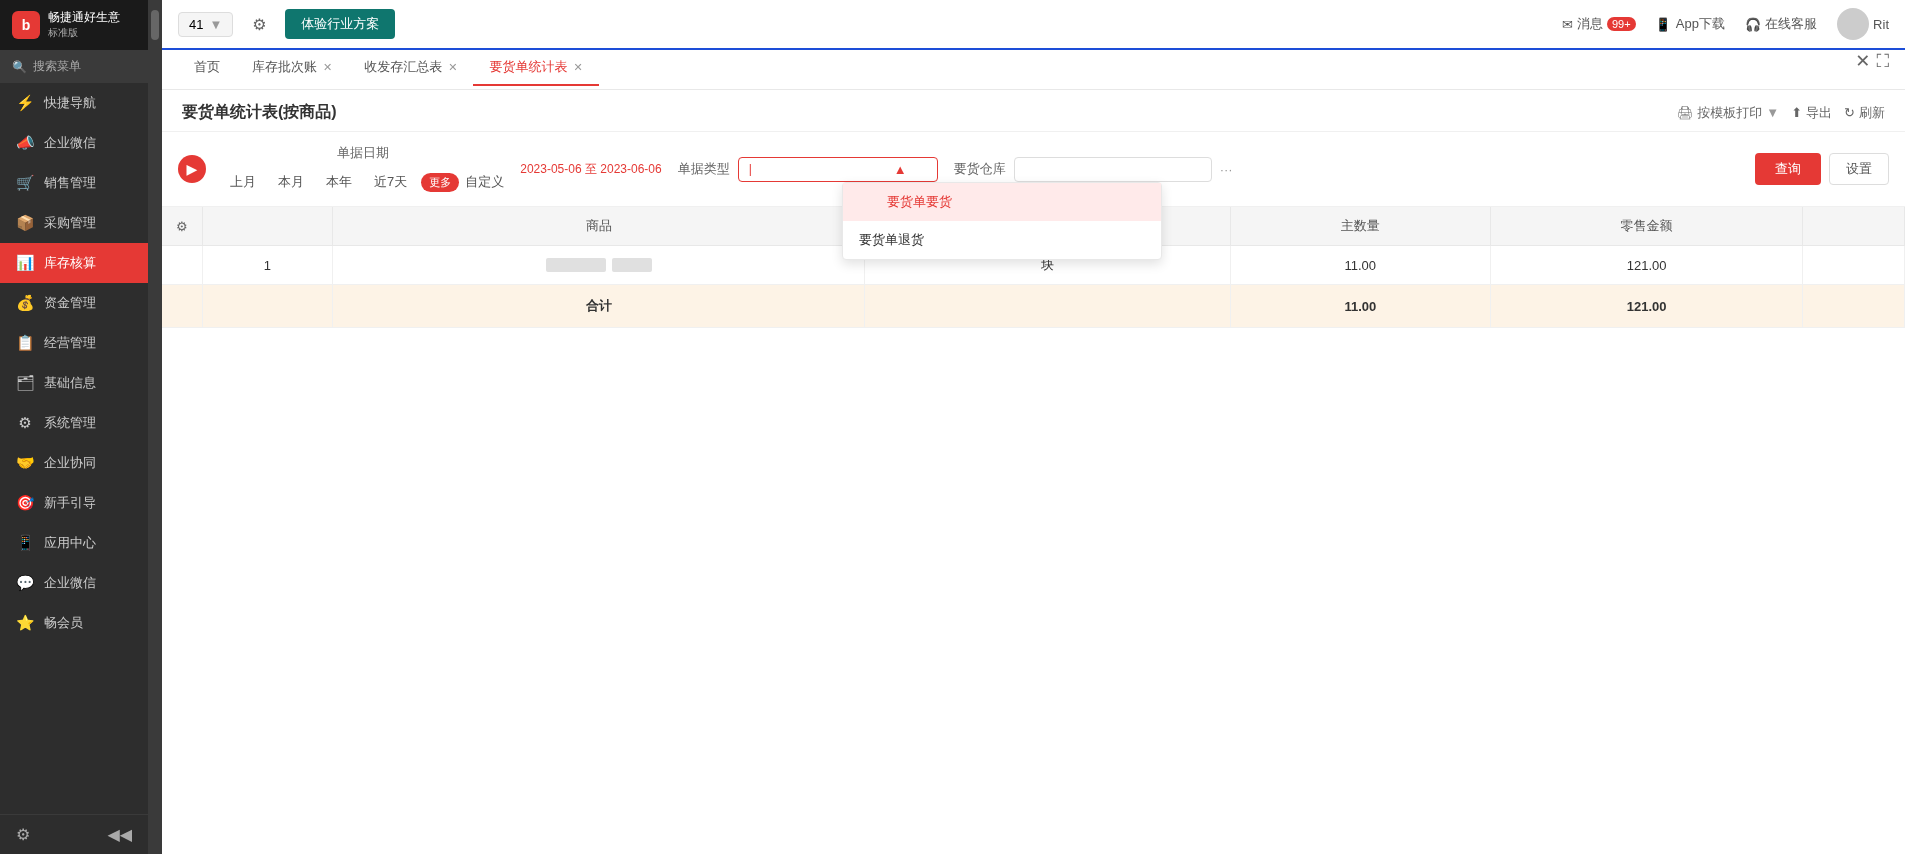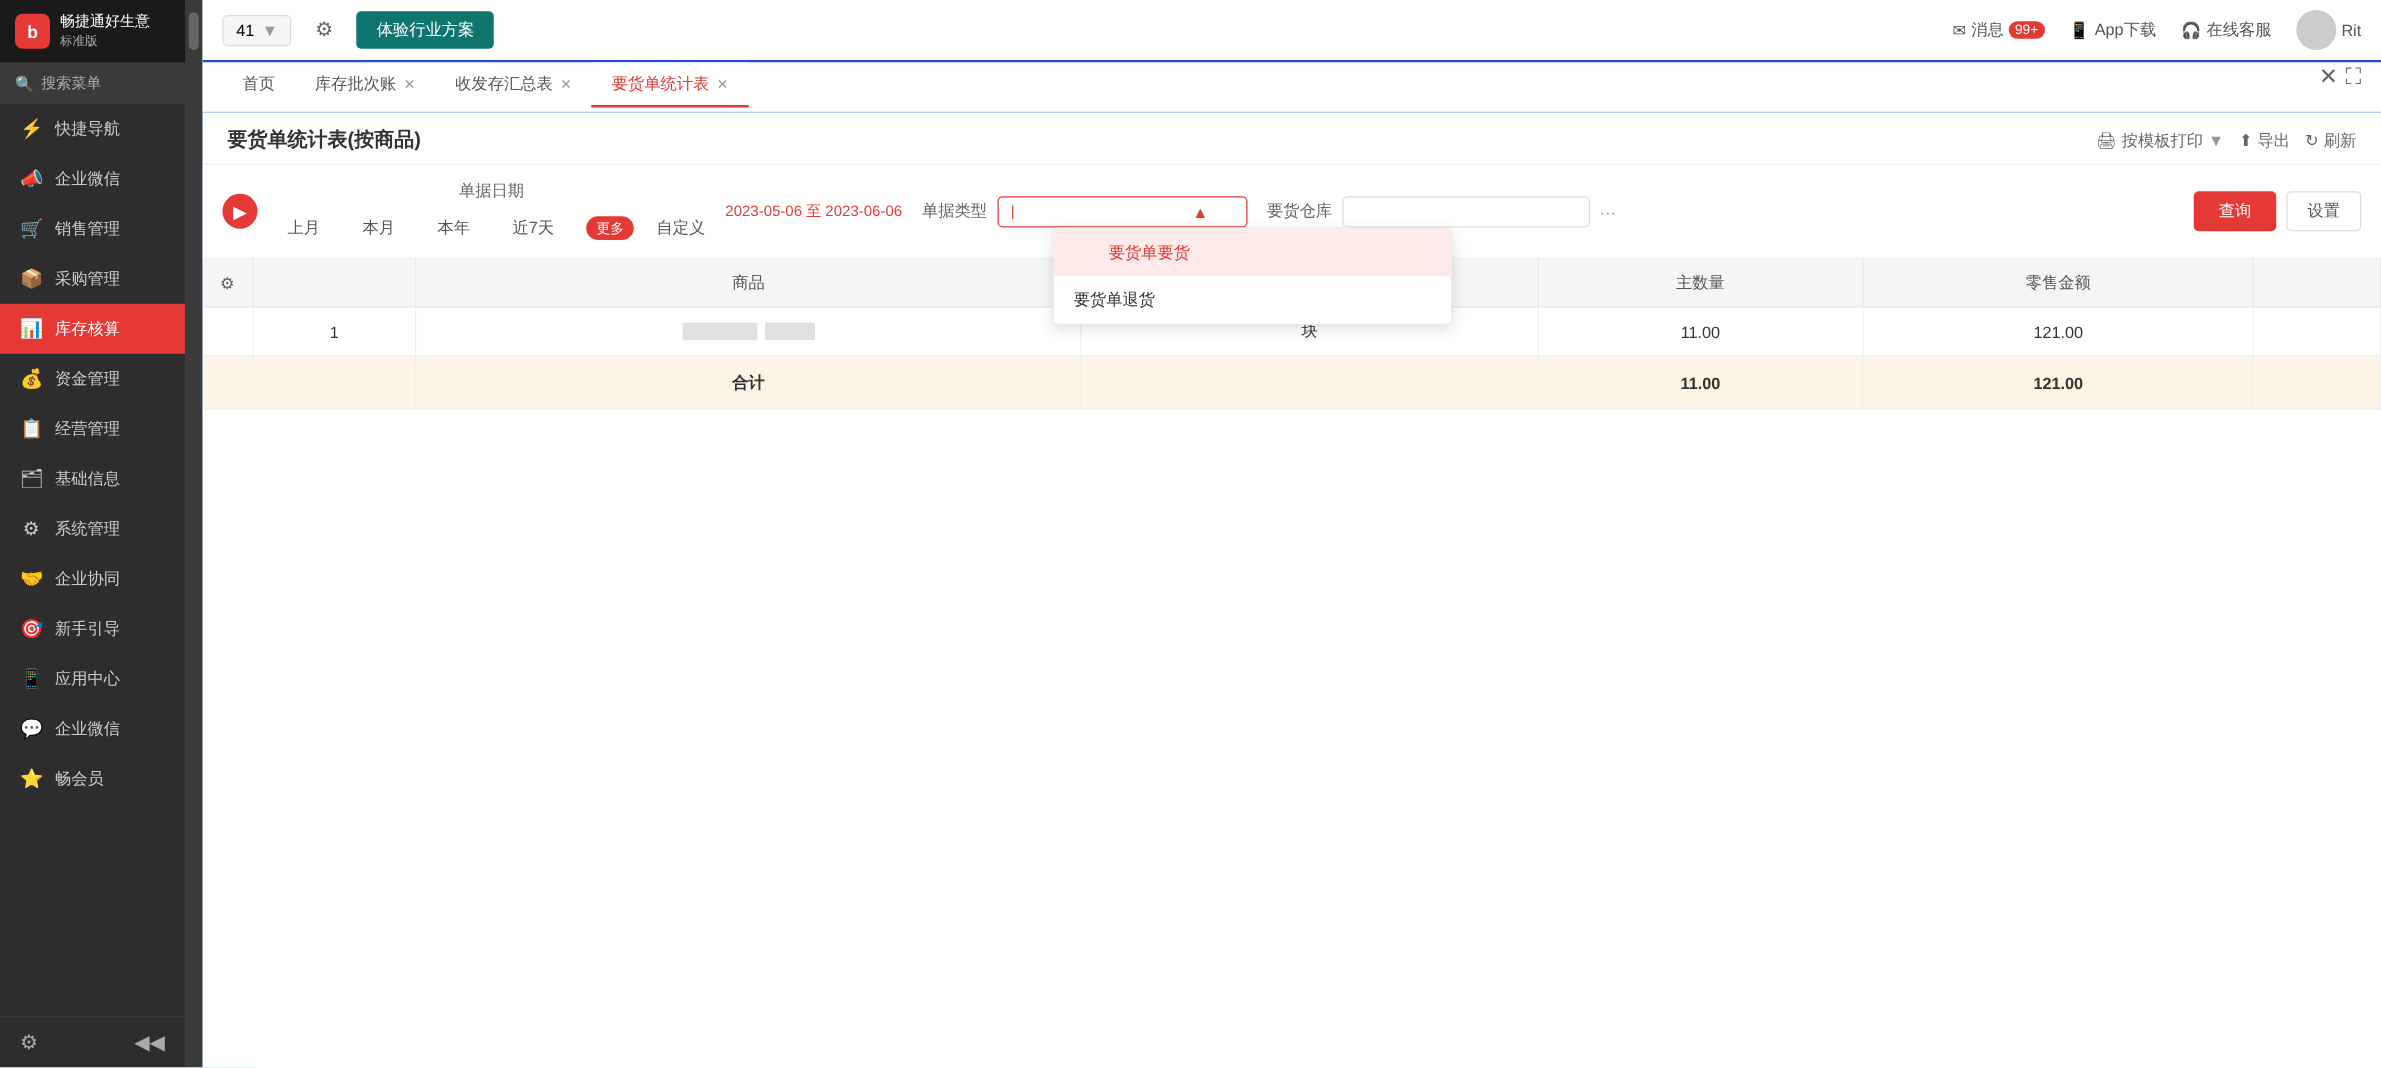--- a/index.html
+++ b/index.html
@@ -268,21 +268,21 @@
     .filter-group {
       display: flex;
       align-items: center;
       gap: 8px;
       flex-direction: column;
     }
     .filter-label { color: #666; font-size: 13px; }
     .date-shortcuts {
       display: flex;
       align-items: center;
-      gap: 18px;
+      gap: 6px;
     }
     .date-shortcut {
       padding: 3px 8px;
       cursor: pointer;
       color: #555;
       font-size: 13px;
       border-radius: 3px;
     }
     .date-shortcut.more {
       background: #e53935;

